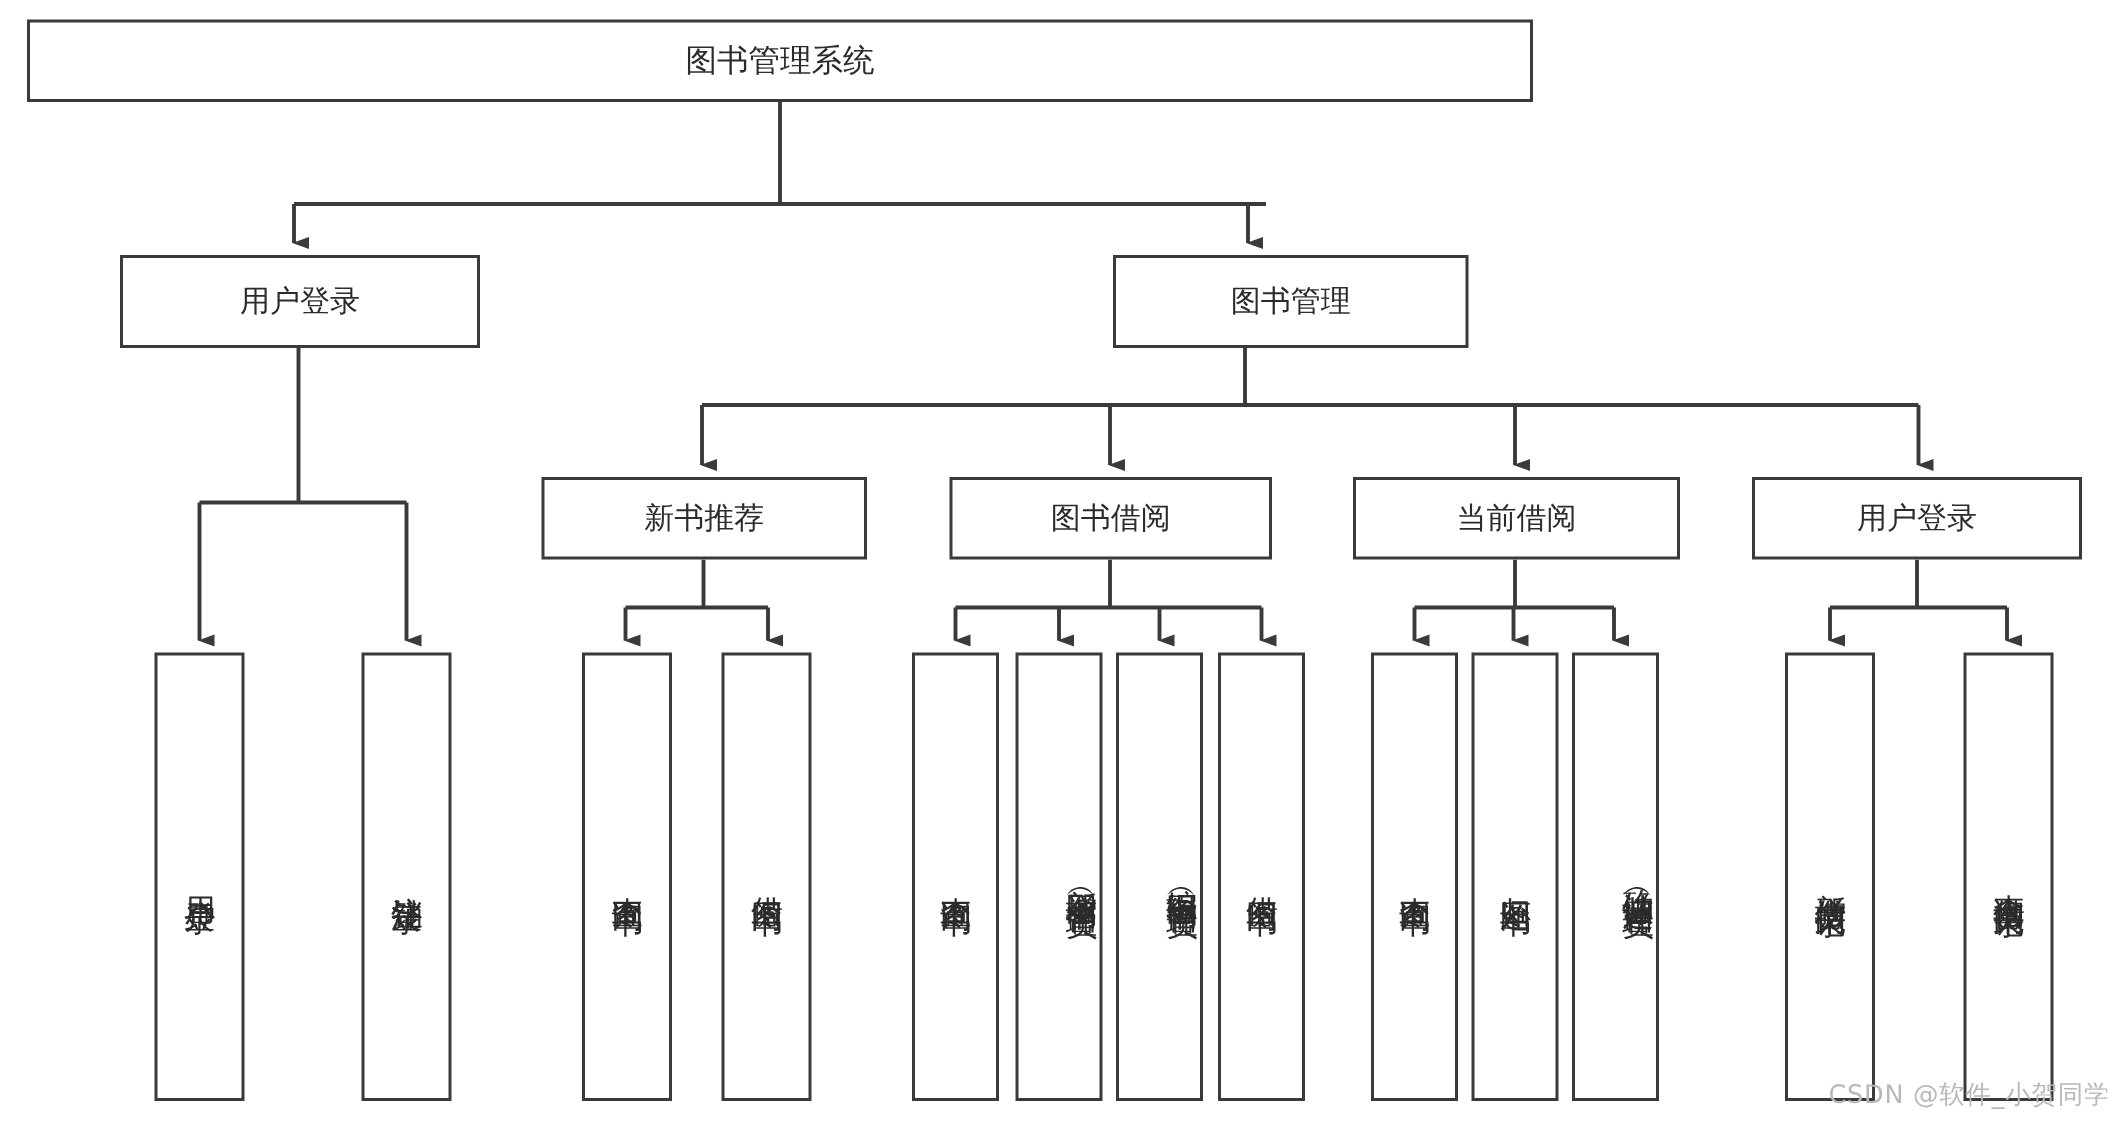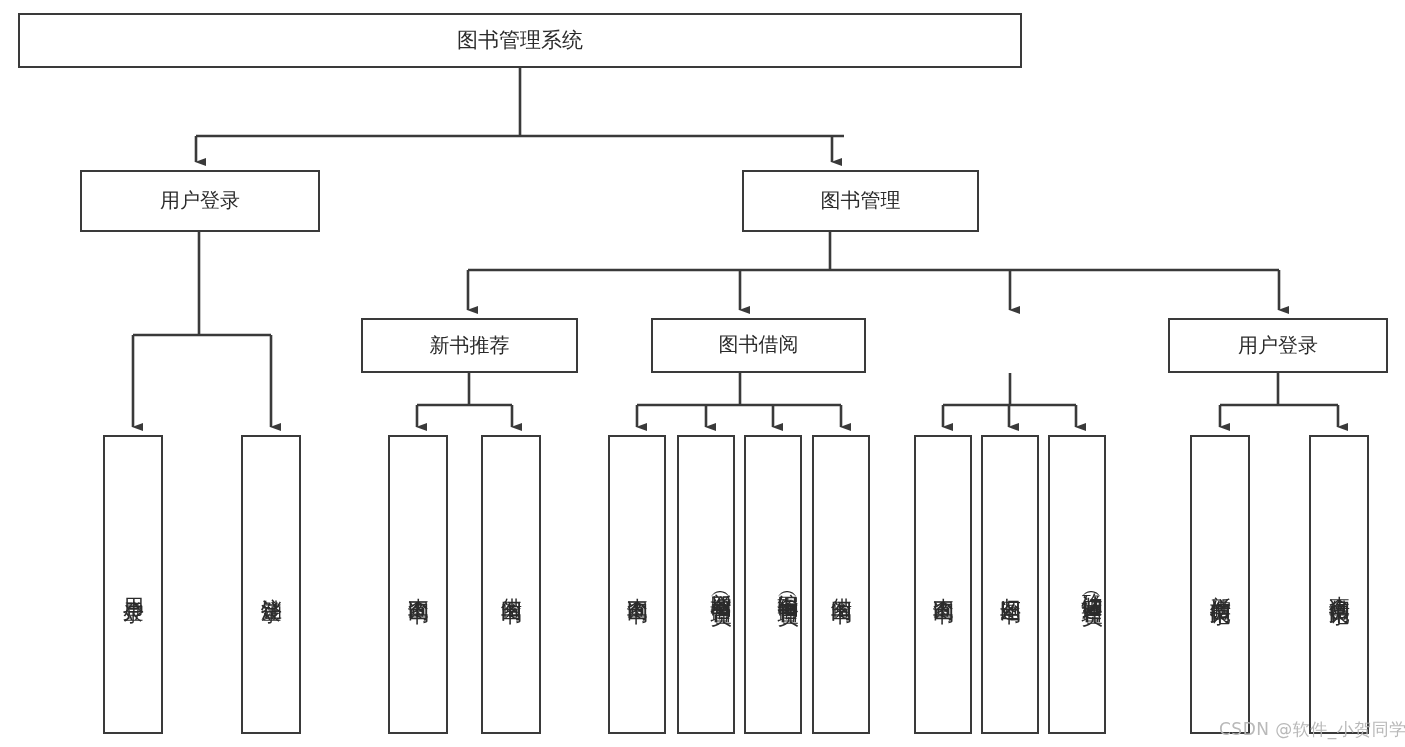--- a/index.html
+++ b/index.html
@@ -133,22 +133,25 @@
   <div class="node lvl1" style="left:80px; top:170px; width:240px; height:62px;">
     <span>用户登录</span>
   </div>
   <div class="node lvl1" style="left:742px; top:170px; width:237px; height:62px;">
     <span>图书管理</span>
   </div>
 
   <div class="node lvl2" style="left:361px; top:318px; width:217px; height:55px;">
     <span>新书推荐</span>
   </div>
-  <div class="node lvl2" style="left:651px; top:318px; width:215px; height:55px;font-family:Liberation Mono, monospace;">
+  <div class="node lvl2" style="left:633px; top:318px; width:215px; height:55px;">
     <span>图书借阅</span>
+  </div>
+  <div class="node lvl2" style="left:902px; top:318px; width:218px; height:55px;">
+    <span>当前借阅</span>
   </div>
   <div class="node lvl2" style="left:1168px; top:318px; width:220px; height:55px;">
     <span>用户登录</span>
   </div>
 
   <div class="node leaf" style="left:103px; top:435px; width:60px; height:299px;">
     <span class="vtext">用户登录</span>
   </div>
   <div class="node leaf" style="left:241px; top:435px; width:60px; height:299px;">
     <span class="vtext">注销登录</span>

